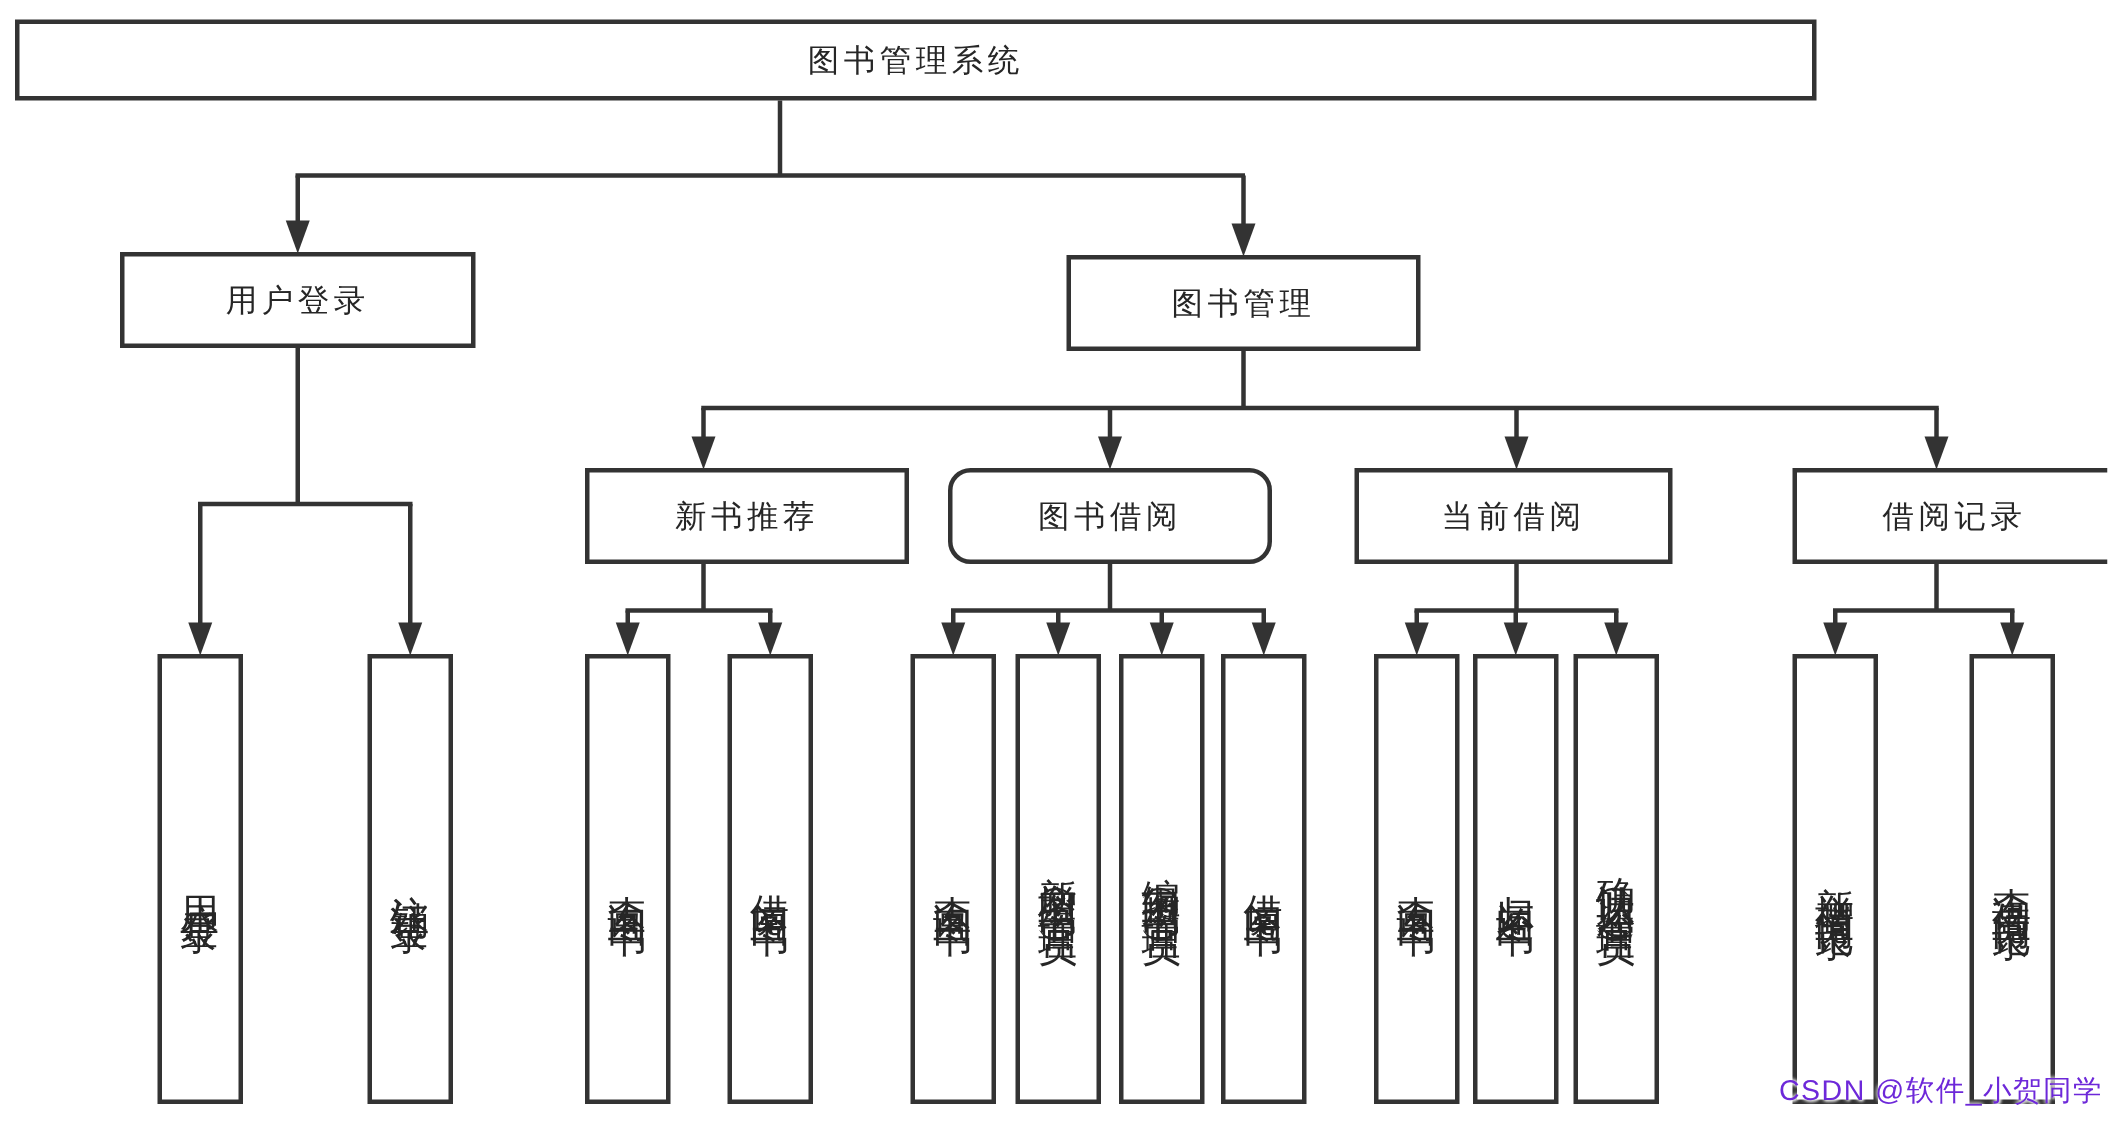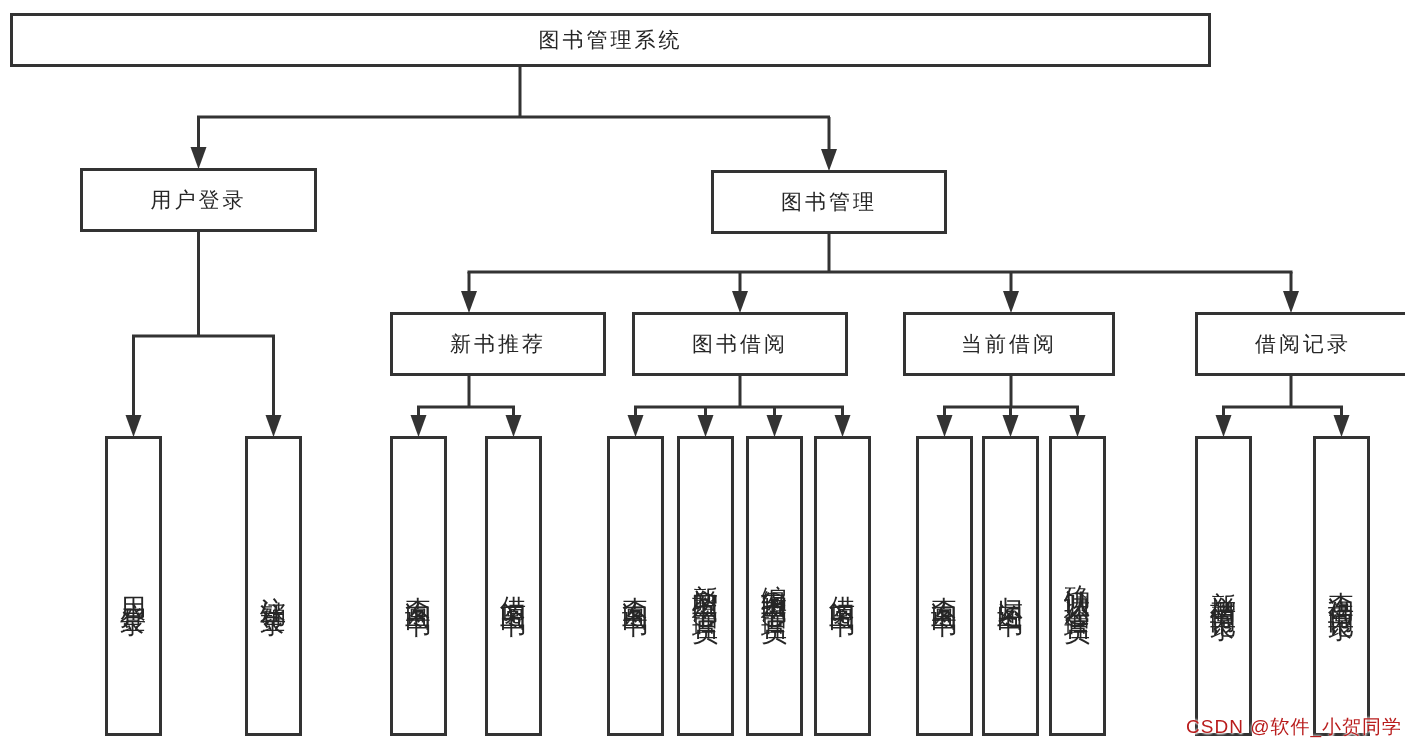--- a/index.html
+++ b/index.html
@@ -19,21 +19,21 @@
     position:absolute;box-sizing:border-box;background:#ffffff;border:3px solid #333333;
     top:436px;width:57px;height:300px;
     display:flex;align-items:center;justify-content:center;
   }
   .vbox span{
     writing-mode:vertical-rl;text-orientation:mixed;
     font-size:26px;letter-spacing:5px;line-height:1;
   }
   .watermark{
     position:absolute;top:714px;right:3px;z-index:5;
-    font-size:19px;letter-spacing:1px;color:#b91c1c;
+    font-size:19px;letter-spacing:1px;color:#6d28d9;
     text-shadow:0 0 3px #ffffff,0 0 3px #ffffff,1px 1px 2px #ffffff;
   }
 </style>
 </head>
 <body>
 
 <div class="canvas">
 
   <svg class="wires" viewBox="0 0 1405 747">
 
@@ -110,21 +110,21 @@
       <polygon points="1333.5,415 1349.5,415 1341.5,437"></polygon>
     </g>
   </svg>
 
   <div class="hbox" style="left:10px;top:13px;width:1201px;height:54px;">图书管理系统</div>
 
   <div class="hbox" style="left:80px;top:168px;width:237px;height:64px;">用户登录</div>
   <div class="hbox" style="left:711px;top:170px;width:236px;height:64px;text-align:center;">图书管理</div>
 
   <div class="hbox" style="left:361px;top:312px;width:216px;height:64px;margin-left:29px;">新书推荐</div>
-  <div class="hbox" style="left:632px;top:312px;width:216px;height:64px;">图书借阅</div>
+  <div class="hbox" style="left:632px;top:312px;width:216px;height:64px;border-radius:15px;">图书借阅</div>
   <div class="hbox" style="left:903px;top:312px;width:212px;height:64px;">当前借阅</div>
   <div class="hbox" style="left:1183px;top:312px;width:216px;height:64px;margin-left:12px;">借阅记录</div>
 
   <div class="vbox" style="left:105px;">
     <span>用户登录</span>
   </div>
   <div class="vbox" style="left:245px;">
     <span>注销登录</span>
   </div>
 

